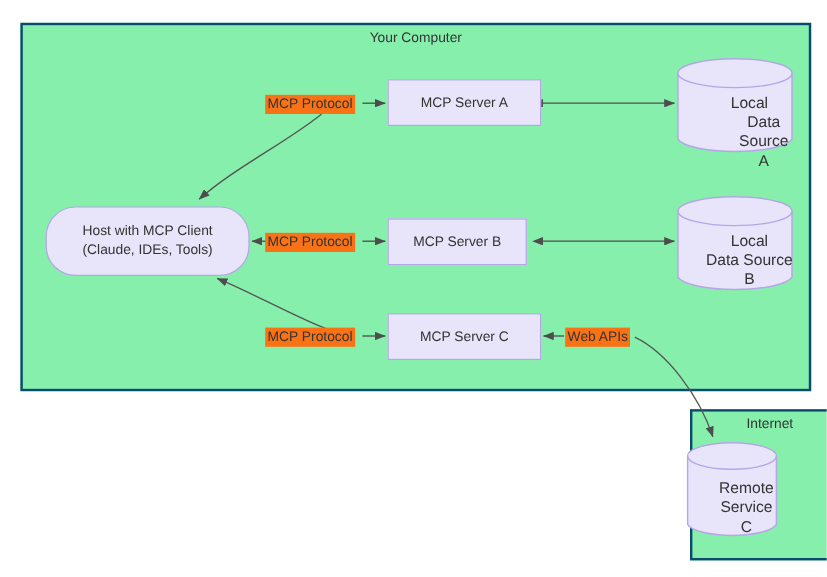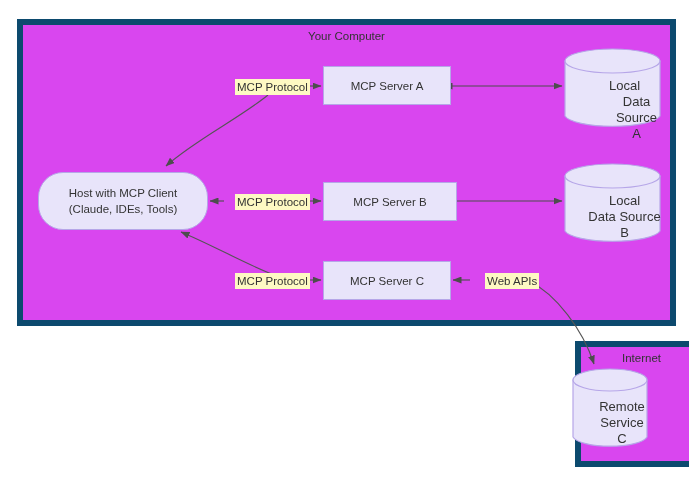--- a/index.html
+++ b/index.html
@@ -11,22 +11,22 @@
     position: relative;
     width: 689px;
     height: 481px;
     background: #ffffff;
     font-family: "Liberation Sans", sans-serif;
     overflow: hidden;
   }
   
   .group {
     position: absolute;
-    background: #d946ef;
-    border: 6px solid #0c4a6e;
+    background: #86efac;
+    border: 2px solid #0c4a6e;
     box-sizing: border-box;
   }
   .group-label {
     position: absolute;
     left: 0;
     right: 0;
     text-align: center;
     font-size: 11.5px;
     color: #333333;
     white-space: nowrap;
@@ -82,27 +82,26 @@
     fill: none;
   }
   .edge-curve {
     stroke: #555555;
     stroke-width: 1.1;
     fill: none;
   }
   
   .edge-label {
     position: absolute;
-    background: #fef9c3;
+    background: #f97316;
     font-size: 11.5px;
     color: #333333;
     white-space: nowrap;
     padding: 1px 2px;
     line-height: 14px;
-    margin-left: 14px;
   }
 </style>
 </head>
 <body>
 
 <div id="canvas">
 
   <div class="group" style="left:17px; top:19px; width:659px; height:307px;">
     <div class="group-label" style="top:5px;">Your Computer</div>
   </div>
@@ -143,21 +142,21 @@
 
   <div class="node-box" style="left:38px; top:172px; width:170px; height:58px;border-radius:25px;">
     <span>Host with MCP Client</span>
     <span>(Claude, IDEs, Tools)</span>
   </div>
 
   <div class="node-box" style="left:323px; top:66px; width:128px; height:39px;">
     <span>MCP Server A</span>
   </div>
 
-  <div class="node-box" style="left:323px; top:182px; width:134px; height:39px;">
+  <div class="node-box" style="left:323px; top:182px; width:116px; height:39px;">
     <span>MCP Server B</span>
   </div>
 
   <div class="node-box" style="left:323px; top:261px; width:128px; height:39px;">
     <span>MCP Server C</span>
   </div>
 
   <div class="cyl" style="left:564px; top:48px; width:97px; height:81px;">
     <svg width="97" height="81" viewBox="0 0 97 81">
       <path d="M1,13 L1,68 A48,12 0 0 0 96,68 L96,13 z" fill="#e8e4fa" stroke="#b6a6e8" stroke-width="1.2"></path>

